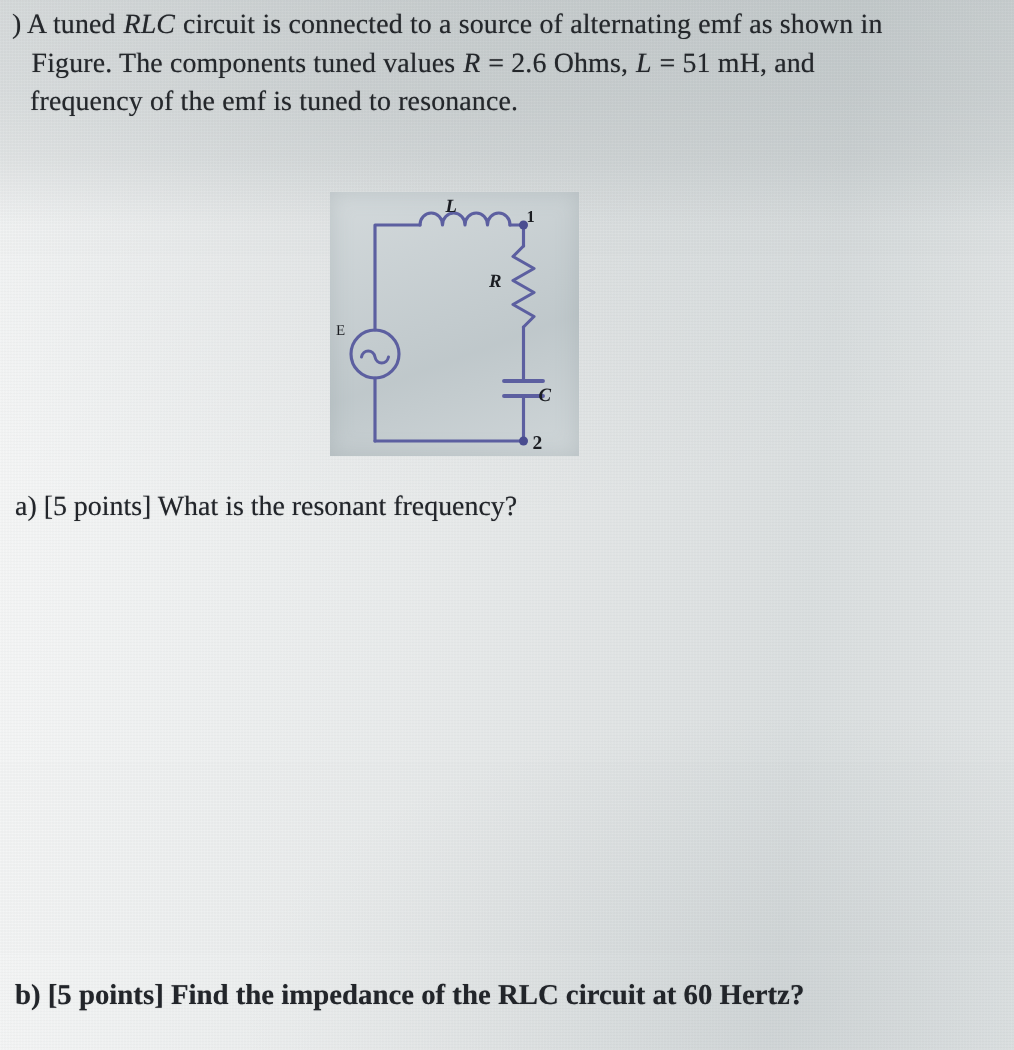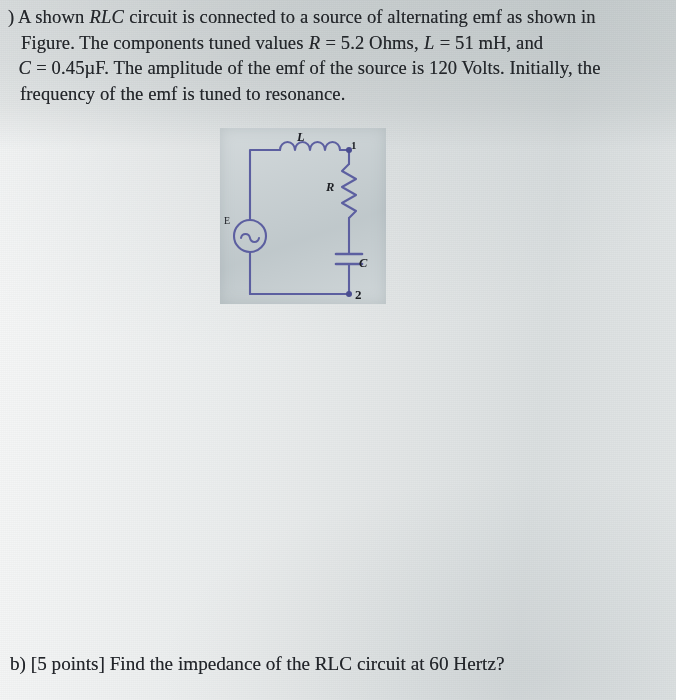--- a/index.html
+++ b/index.html
@@ -68,21 +68,21 @@
   .qline {
     position: absolute;
     left: 10px;
     color: #22252a;
     font-size: 18.6px;
     line-height: 24px;
     white-space: nowrap;
     text-shadow: 0 0 0.6px rgba(35,38,42,0.5);
   }
   #q-a { top: 326px; }
-  #q-b { top: 652px; font-size: 19.2px; }
+  #q-b { top: 652px; font-size: 19.2px; font-weight: bold; }
 
   
   #figure {
     position: absolute;
     left: 220px;
     top: 128px;
     width: 166px;
     height: 176px;
     background:
       linear-gradient(160deg, rgba(255,255,255,0.25), rgba(150,162,166,0.12) 60%, rgba(255,255,255,0.18)),
@@ -108,23 +108,22 @@
 </style>
 </head>
 <body>
 
 <div id="page"></div>
 <div id="grain"></div>
 
 <div class="layer">
 
   <div class="para">
-    <span class="ln l1"><span>) A shown </span><i class="v">RLC</i><span> circuit is connected to a source of alternating emf as shown in</span></span>
-    <span class="ln l2"><span>Figure. The components tuned values </span><i class="v">R</i><span> = 5.2 Ohms, </span><i class="v">L</i><span> = 51 mH, and</span></span>
-    <span class="ln l3"><i class="v">C</i><span> = 0.45µF. The amplitude of the emf of the source is 120 Volts. Initially, the</span></span>
+    <span class="ln l1"><span>) A tuned </span><i class="v">RLC</i><span> circuit is connected to a source of alternating emf as shown in</span></span>
+    <span class="ln l2"><span>Figure. The components tuned values </span><i class="v">R</i><span> = 2.6 Ohms, </span><i class="v">L</i><span> = 51 mH, and</span></span>
     <span class="ln l4">frequency of the emf is tuned to resonance.</span>
   </div>
 
   <div id="figure">
     <svg width="166" height="176" viewBox="0 0 166 176">
       <g stroke="#5c5fa0" stroke-width="2.1" fill="none" stroke-linecap="round" stroke-linejoin="round">
 
         <path d="M30 92 L30 22 L60 22"></path>
 
         <path d="M60 22
@@ -160,15 +159,16 @@
     </svg>
 
     <span class="fig-label" id="lbl-L">L</span>
     <span class="fig-label" id="lbl-R">R</span>
     <span class="fig-label" id="lbl-C">C</span>
     <span class="fig-label" id="lbl-E">E</span>
     <span class="fig-label" id="lbl-n1">1</span>
     <span class="fig-label" id="lbl-n2">2</span>
   </div>
 
+  <div class="qline" id="q-a">a) [5 points] What is the resonant frequency?</div>
   <div class="qline" id="q-b">b) [5 points] Find the impedance of the RLC circuit at 60 Hertz?</div>
 
 </div>
 
 </body></html>

